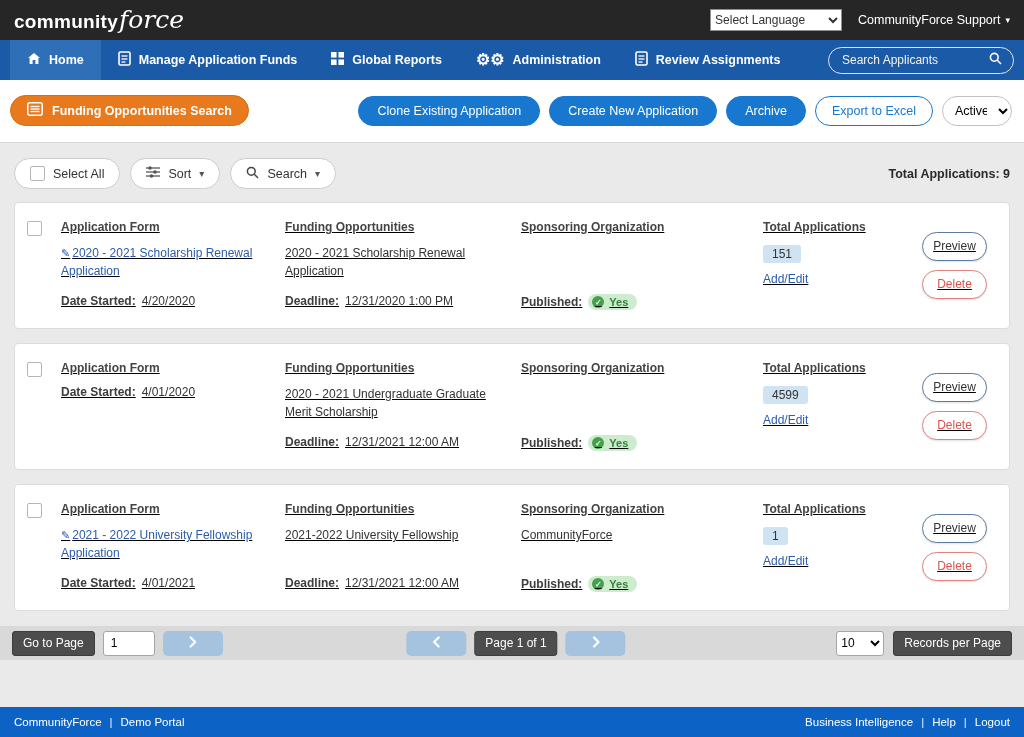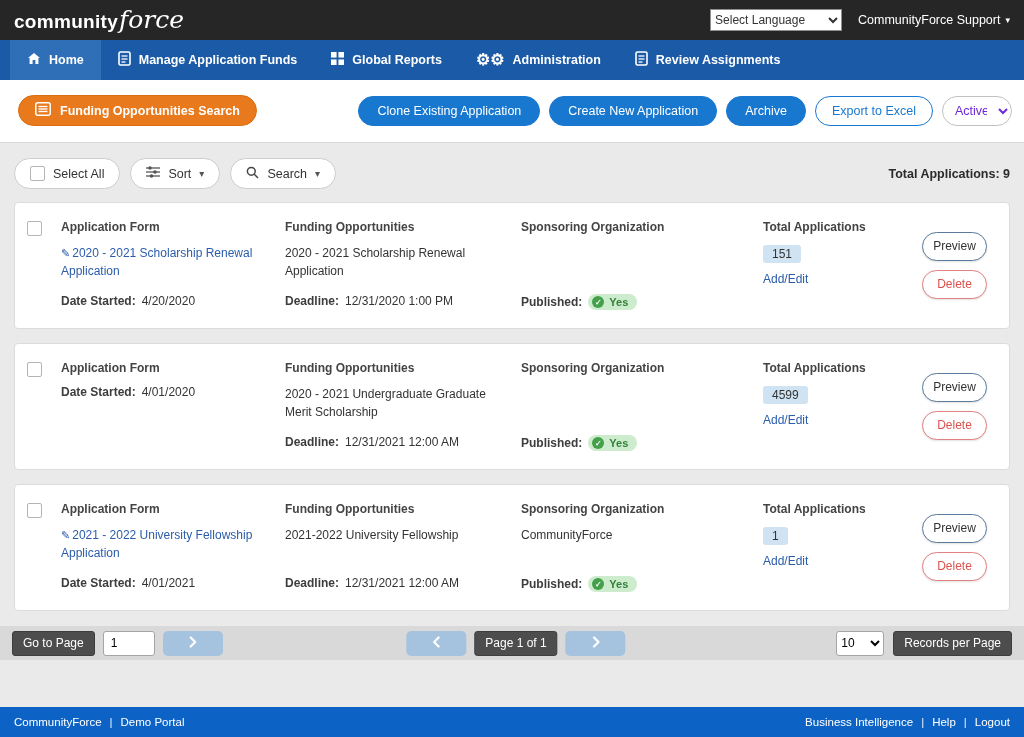--- a/index.html
+++ b/index.html
@@ -22,35 +22,35 @@
   .caret { font-size:9px; color:#fff; }
   
   .navbar { height:40px; background:#1a5aa6; display:flex; align-items:stretch; padding:0 10px; flex-shrink:0; }
   .nav-tab { display:flex; align-items:center; gap:8px; padding:0 17px; color:#fff; font-size:12.5px; font-weight:bold; cursor:pointer; white-space:nowrap; }
   .nav-tab.active { background:#2e6fb8; }
   .nav-gear { font-size:16px; line-height:1; }
   .nav-search { margin-left:auto; align-self:center; display:flex; align-items:center; border:1px solid rgba(255,255,255,.85); border-radius:14px; height:27px; width:186px; padding:0 11px; }
   .nav-search input { flex:1; background:transparent; border:none; outline:none; color:#fff; font-size:12px; font-family:inherit; min-width:0; }
   .nav-search input::placeholder { color:#f2f2f2; opacity:1; }
   
-  .toolbar { background:#fff; border-bottom:1px solid #d8d8d8; padding:15px 12px 16px 18px; display:flex; align-items:center; flex-shrink:0; }
+  .toolbar { background:#fff; border-bottom:1px solid #d8d8d8; padding:15px 12px 16px 10px; display:flex; align-items:center; flex-shrink:0; }
   .btn-orange { display:flex; align-items:center; gap:9px; background:#e8791d; border:1px solid #d86d12; color:#fff; height:31px; border-radius:16px; padding:0 16px; font-size:12.5px; font-weight:bold; font-family:inherit; cursor:pointer; }
   .toolbar-right { margin-left:auto; display:flex; align-items:center; gap:9px; }
   .btn-blue { background:#1878d0; border:1px solid #1878d0; color:#fff; height:30px; border-radius:16px; padding:0 18px; font-size:12.5px; font-family:inherit; cursor:pointer; white-space:nowrap; }
   .btn-outline-blue { background:#fff; border:1px solid #1878d0; color:#1878d0; height:30px; border-radius:16px; padding:0 16px; font-size:12.5px; font-family:inherit; cursor:pointer; white-space:nowrap; }
-  .select-active { height:30px; width:70px; border:1px solid #c2c2c2; border-radius:15px; background:#fff; color:#6d28d9; font-size:12.5px; padding:0 8px; font-family:inherit; cursor:pointer; }
+  .select-active { height:30px; width:70px; border:1px solid #c2c2c2; border-radius:15px; background:#fff; color:#000000; font-size:12.5px; padding:0 8px; font-family:inherit; cursor:pointer; }
   
   .filter-row { display:flex; align-items:center; gap:10px; padding:15px 14px 11px; flex-shrink:0; }
   .pill { display:flex; align-items:center; gap:8px; background:#fff; border:1px solid #cdcdcd; border-radius:16px; height:31px; padding:0 15px; font-size:12.5px; color:#333; cursor:pointer; font-family:inherit; }
   .cb { appearance:none; -webkit-appearance:none; width:15px; height:15px; border:1px solid #b5b5b5; border-radius:2px; background:#fff; margin:0; cursor:pointer; }
   .pill-caret { font-size:10px; color:#555; }
   .total-apps { margin-left:auto; font-size:12.5px; font-weight:bold; color:#2b2b2b; }
   
   .cards { padding:2px 14px 0; display:flex; flex-direction:column; gap:14px; flex-shrink:0; }
-  .card { background:#fff; border:1px solid #dcdcdc; border-radius:4px; padding:17px 16px 18px 12px; display:grid; grid-template-columns:34px 224px 236px 242px 152px 1fr; }
+  .card { background:#fff; border:1px solid #dcdcdc; border-radius:4px; padding:17px 16px 18px 12px; display:grid; grid-template-columns:34px 224px 236px 242px 152px 1fr;text-decoration:underline; }
   .card-check { padding-top:1px; }
   .col { display:flex; flex-direction:column; padding-right:12px; }
   .col-header { font-size:12px; font-weight:bold; color:#444; margin-bottom:10px; }
   .col-body { min-height:50px; font-size:12px; color:#333; line-height:1.5; }
   .card-title { color:#2a5caa; font-size:12px; line-height:1.5; text-decoration:none; display:block; max-width:205px; }
   .edit-icon { color:#2a5caa; font-size:11px; margin-right:2px; }
   .meta { font-size:12px; color:#333; display:flex; align-items:center; gap:6px; }
   .meta-label { font-weight:bold; color:#3d3d3d; }
   .badge-count { display:inline-block; background:#cfe3f3; color:#333; font-size:12px; border-radius:3px; padding:2px 9px; }
   .addedit { color:#2a5caa; font-size:12px; text-decoration:none; margin-top:9px; display:inline-block; }
@@ -124,20 +124,27 @@
   </div>
   <div class="nav-tab">
     <span><svg width="13" height="15" viewBox="0 0 13 15">
           <rect x="1" y="1" width="11" height="13" rx="1.5" fill="none" stroke="#fff" stroke-width="1.6"></rect>
           <line x1="3.5" y1="5" x2="9.5" y2="5" stroke="#fff" stroke-width="1.3"></line>
           <line x1="3.5" y1="8" x2="9.5" y2="8" stroke="#fff" stroke-width="1.3"></line>
           <line x1="3.5" y1="11" x2="7.5" y2="11" stroke="#fff" stroke-width="1.3"></line>
         </svg></span>
     <span>Review Assignments</span>
   </div>
+  <div class="nav-search">
+    <input type="text" placeholder="Search Applicants" style="">
+    <span><svg width="13" height="13" viewBox="0 0 13 13">
+          <circle cx="5.3" cy="5.3" r="3.9" fill="none" stroke="#fff" stroke-width="1.6"></circle>
+          <line x1="8.3" y1="8.3" x2="12" y2="12" stroke="#fff" stroke-width="1.6"></line>
+        </svg></span>
+  </div>
 </div>
 
 <div class="toolbar">
   <button class="btn-orange">
     <span><svg width="16" height="14" viewBox="0 0 16 14">
           <rect x="0.8" y="0.8" width="14.4" height="12.4" rx="2" fill="none" stroke="#fff" stroke-width="1.5"></rect>
           <line x1="3.5" y1="4.5" x2="12.5" y2="4.5" stroke="#fff" stroke-width="1.4"></line>
           <line x1="3.5" y1="7" x2="12.5" y2="7" stroke="#fff" stroke-width="1.4"></line>
           <line x1="3.5" y1="9.5" x2="12.5" y2="9.5" stroke="#fff" stroke-width="1.4"></line>
         </svg></span>

